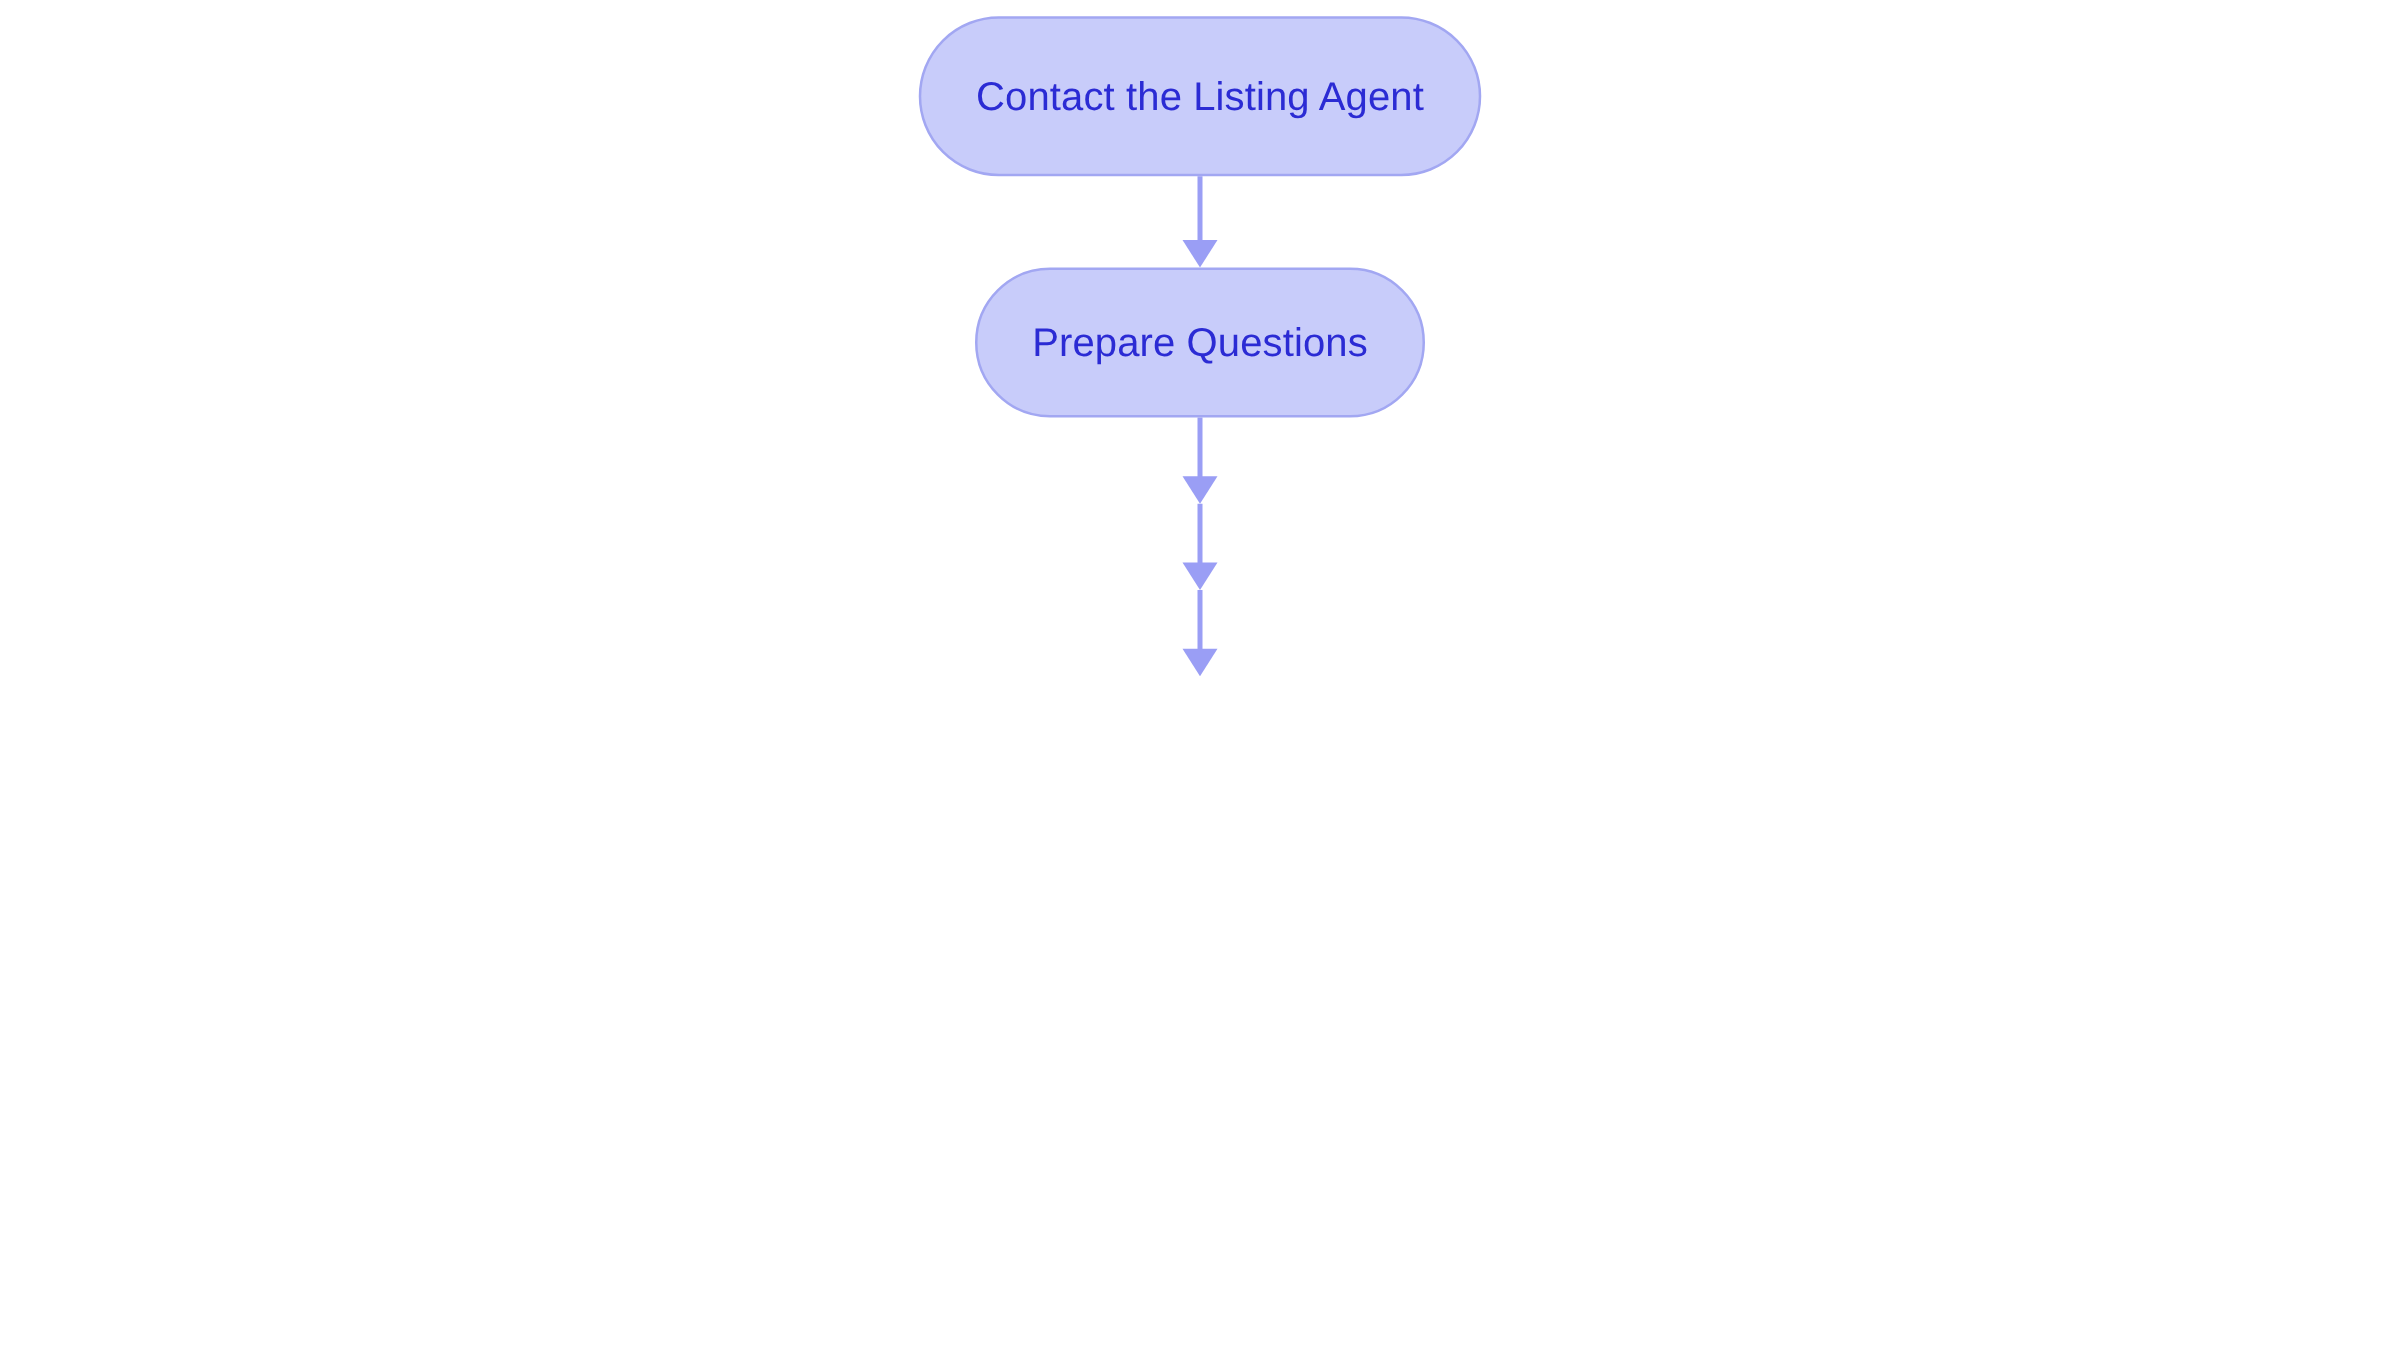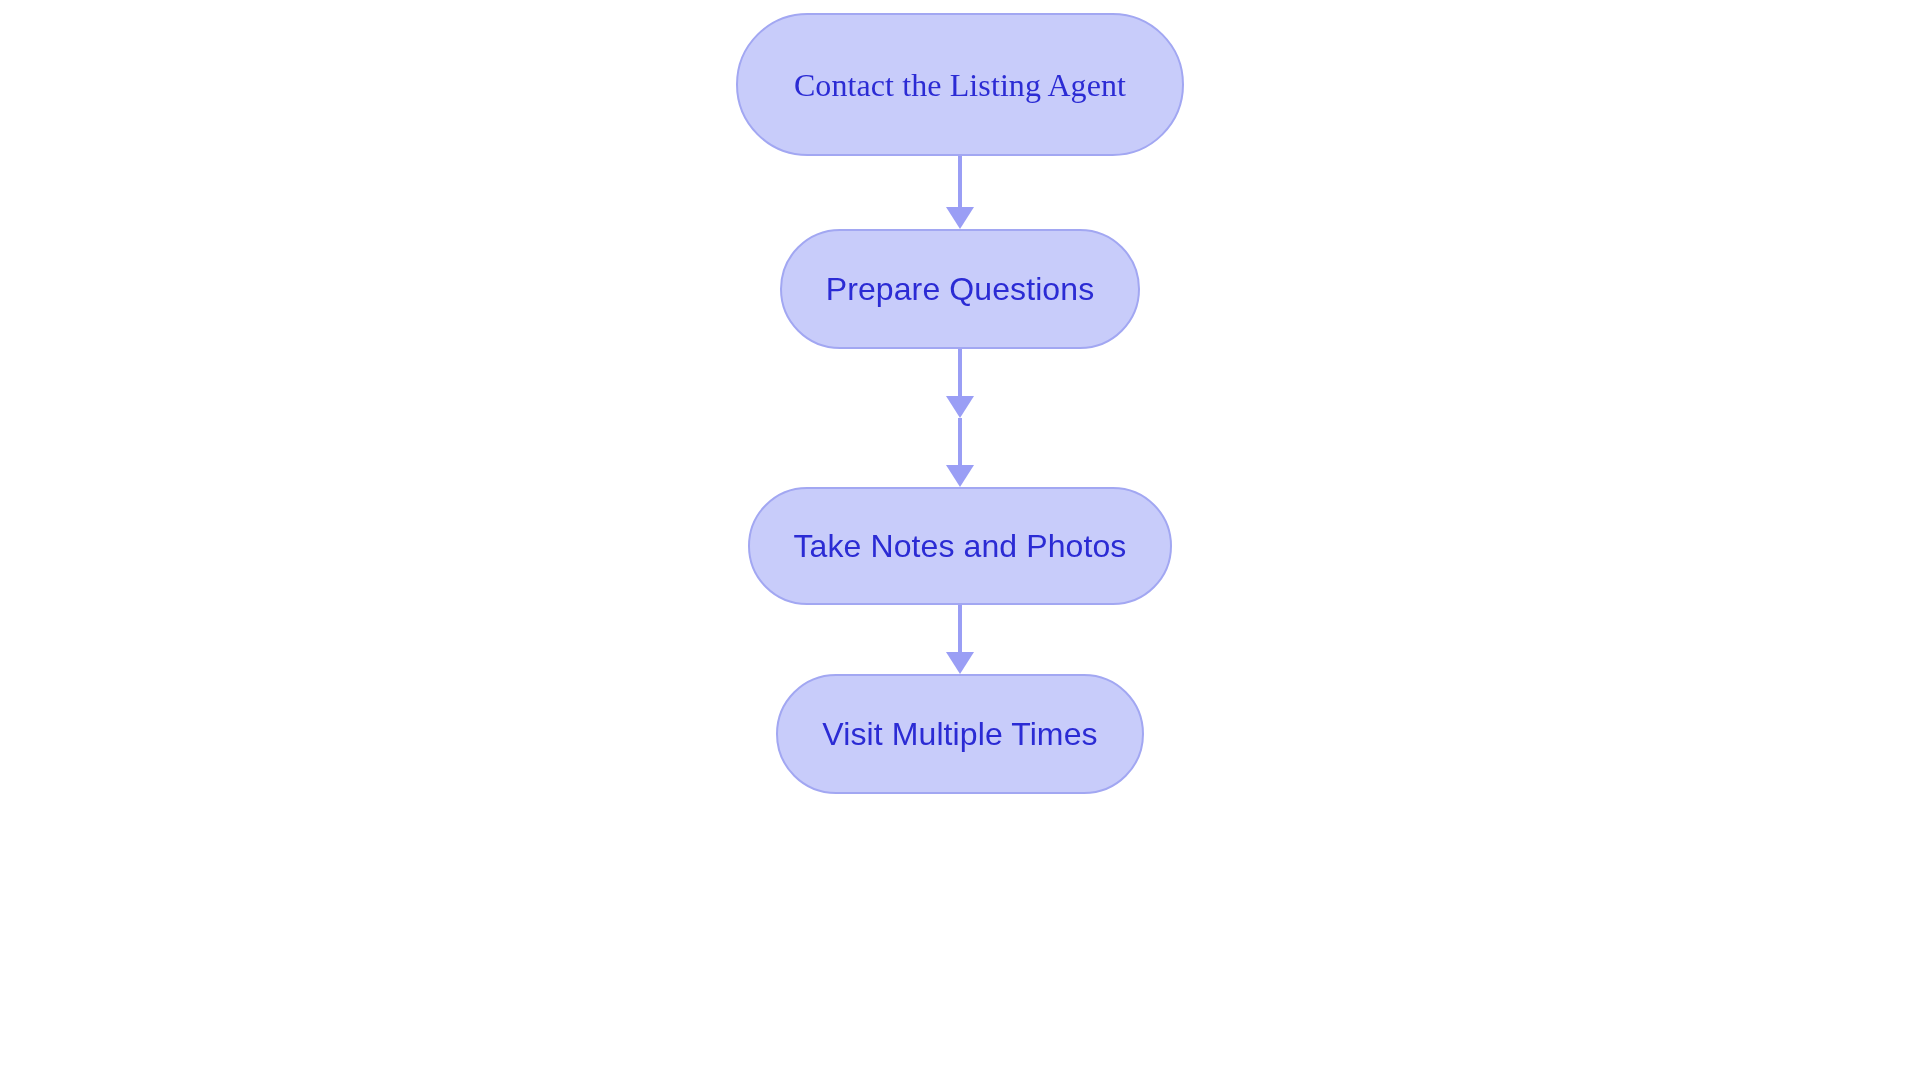--- a/index.html
+++ b/index.html
@@ -50,21 +50,21 @@
     letter-spacing: 0.1px;
     white-space: nowrap;
     padding: 0 44px;
   }
 
   .node-label {
     line-height: 1;
   }
 
   
-  .node-0 { height: 143px; min-width: 448px; margin-top: 13px; font-family: Liberation Serif, serif; }
+  .node-0 { height: 128px; min-width: 448px; margin-top: 13px; }
   .node-1 { height: 120px; min-width: 344px; }
   .node-2 { height: 118px; min-width: 356px; }
   .node-3 { height: 118px; min-width: 408px; }
   .node-4 { height: 120px; min-width: 352px; }
 
   
   .connector {
     display: flex;
     flex-direction: column;
     align-items: center;
@@ -111,27 +111,21 @@
       <div class="connector-line"></div>
       <div class="connector-arrow"></div>
     </div>
 
 
     <div class="connector connector-2">
       <div class="connector-line"></div>
       <div class="connector-arrow"></div>
     </div>
 
-    <div class="node node-3">
-      <span class="node-label">Take Notes and Photos</span>
-    </div>
 
     <div class="connector connector-3">
       <div class="connector-line"></div>
       <div class="connector-arrow"></div>
     </div>
 
-    <div class="node node-4">
-      <span class="node-label">Visit Multiple Times</span>
-    </div>
 
   </div>
 </div>
 
 </body></html>

